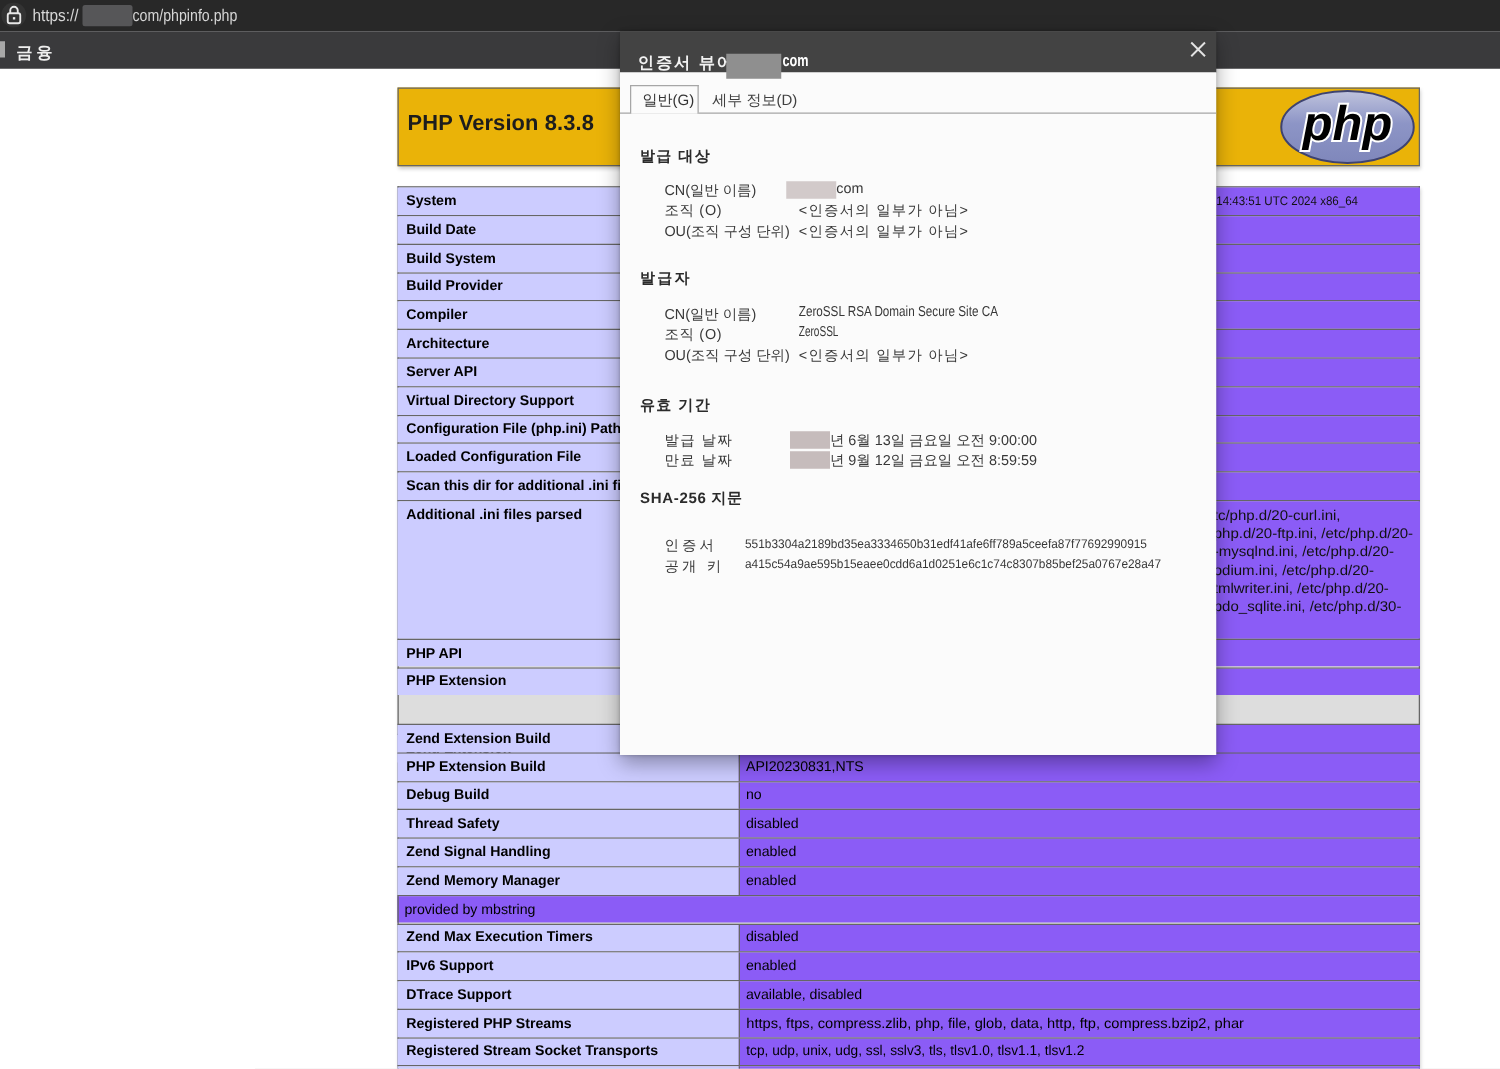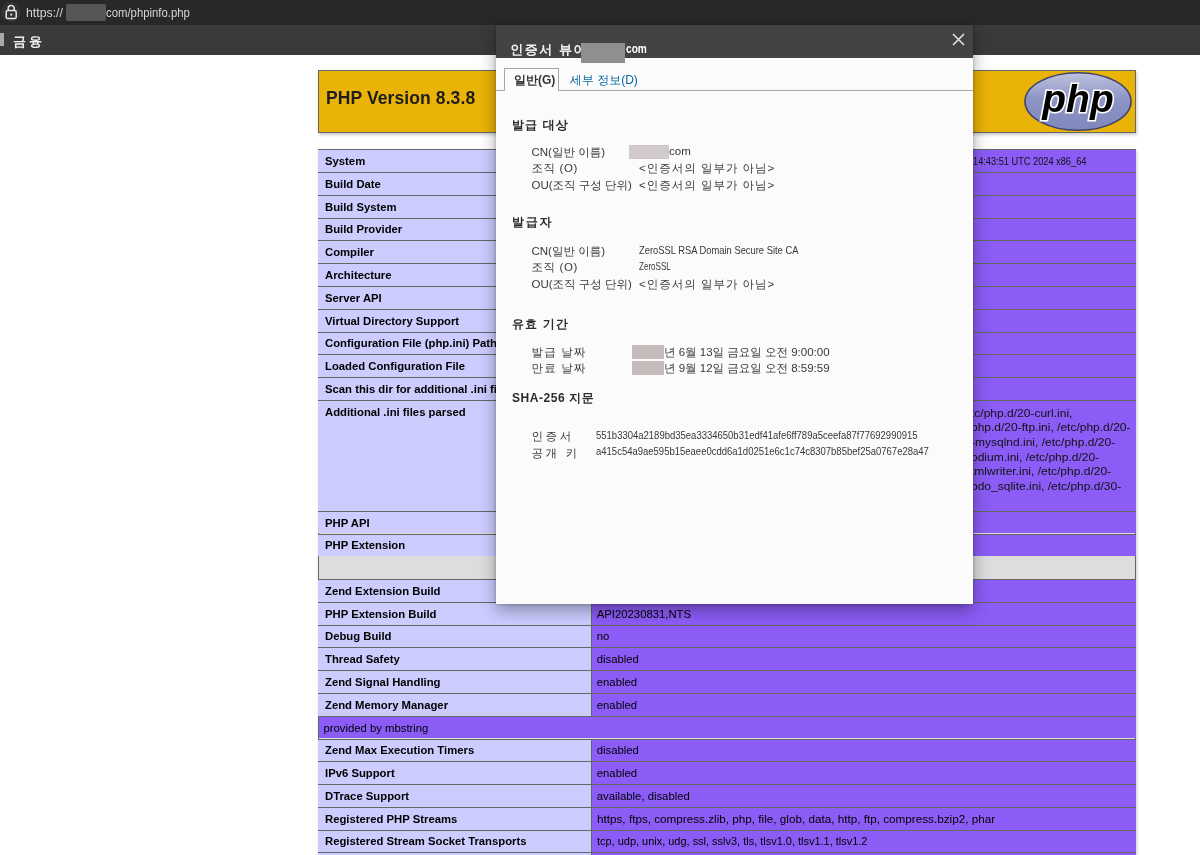--- a/index.html
+++ b/index.html
@@ -26,22 +26,22 @@
 #dlg{position:absolute;left:496px;top:25px;width:476.5px;height:579px;box-shadow:0 6px 16px rgba(0,0,0,.35),0 0 3px rgba(0,0,0,.25)}
 #dlgtitle{position:absolute;left:0;top:0;width:100%;height:32.5px;background:#434343}
 #dlgbody{position:absolute;left:0;top:32.5px;width:100%;height:546.5px;background:#fbfbfb}
 #dlgtitletext{position:absolute;left:14.3px;top:16px;font-size:13px;font-weight:bold;color:#f2f2f2;letter-spacing:1.5px}
 #titleredact{position:absolute;left:84.8px;top:17.5px;width:44.2px;height:20px;background:#8f8f8f;filter:blur(.5px)}
 #titlecom{position:absolute;left:129.8px;top:16px;font-size:13.5px;font-weight:bold;color:#fff;transform:scaleX(.75);transform-origin:0 50%}
 #dlgx{position:absolute;left:454.3px;top:6.3px;width:17px;height:17px}
 
 #tabline{position:absolute;left:0;top:65px;width:100%;height:1px;background:#a6a6a6}
 #tab1{position:absolute;left:8px;top:43.3px;width:54.5px;height:22.7px;background:#fbfbfb;border:1px solid #a6a6a6;border-bottom:none;box-sizing:border-box}
-#tab1t{position:absolute;left:18px;top:47px;font-size:12px;font-weight:bold;color:#333}
-#tab2t{position:absolute;left:73.8px;top:47px;font-size:12px;color:#0369a1}
+#tab1t{position:absolute;left:18px;top:47px;font-size:12px;font-weight:normal;color:#333}
+#tab2t{position:absolute;left:73.8px;top:47px;font-size:12px;color:#404040}
 
 .sech{position:absolute;left:16px;font-size:12px;font-weight:bold;color:#2b2b2b}
 .lbl{position:absolute;left:35.5px;font-size:11.5px;color:#383838}
 .val{position:absolute;left:143px;font-size:11.5px;color:#383838}
 .hash{position:absolute;left:100px;font-size:10px;color:#383838;transform:scaleX(.95);transform-origin:0 50%}
 .redact2{position:absolute;background:#d2caca;filter:blur(.6px)}
 </style></head><body>
 
 <div id="urlbar">
 <svg class="abs" style="left:1px;top:2px" width="21" height="21" viewBox="0 0 21 21">

